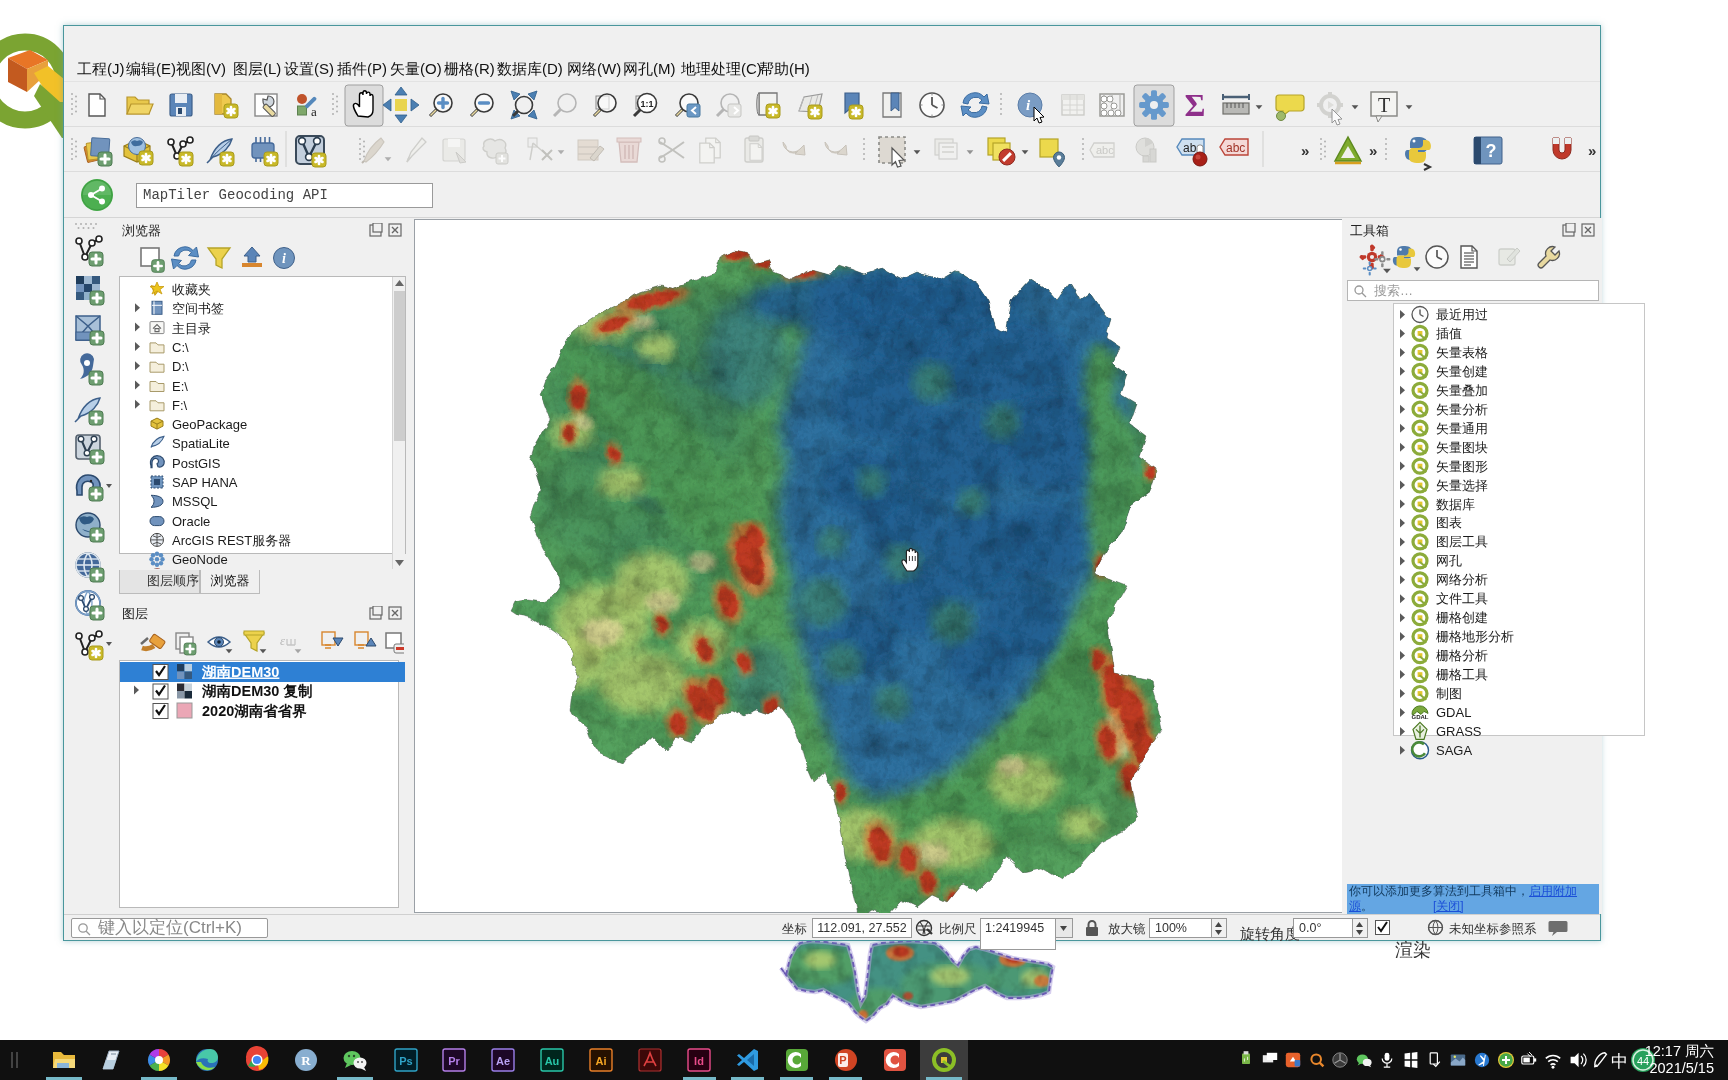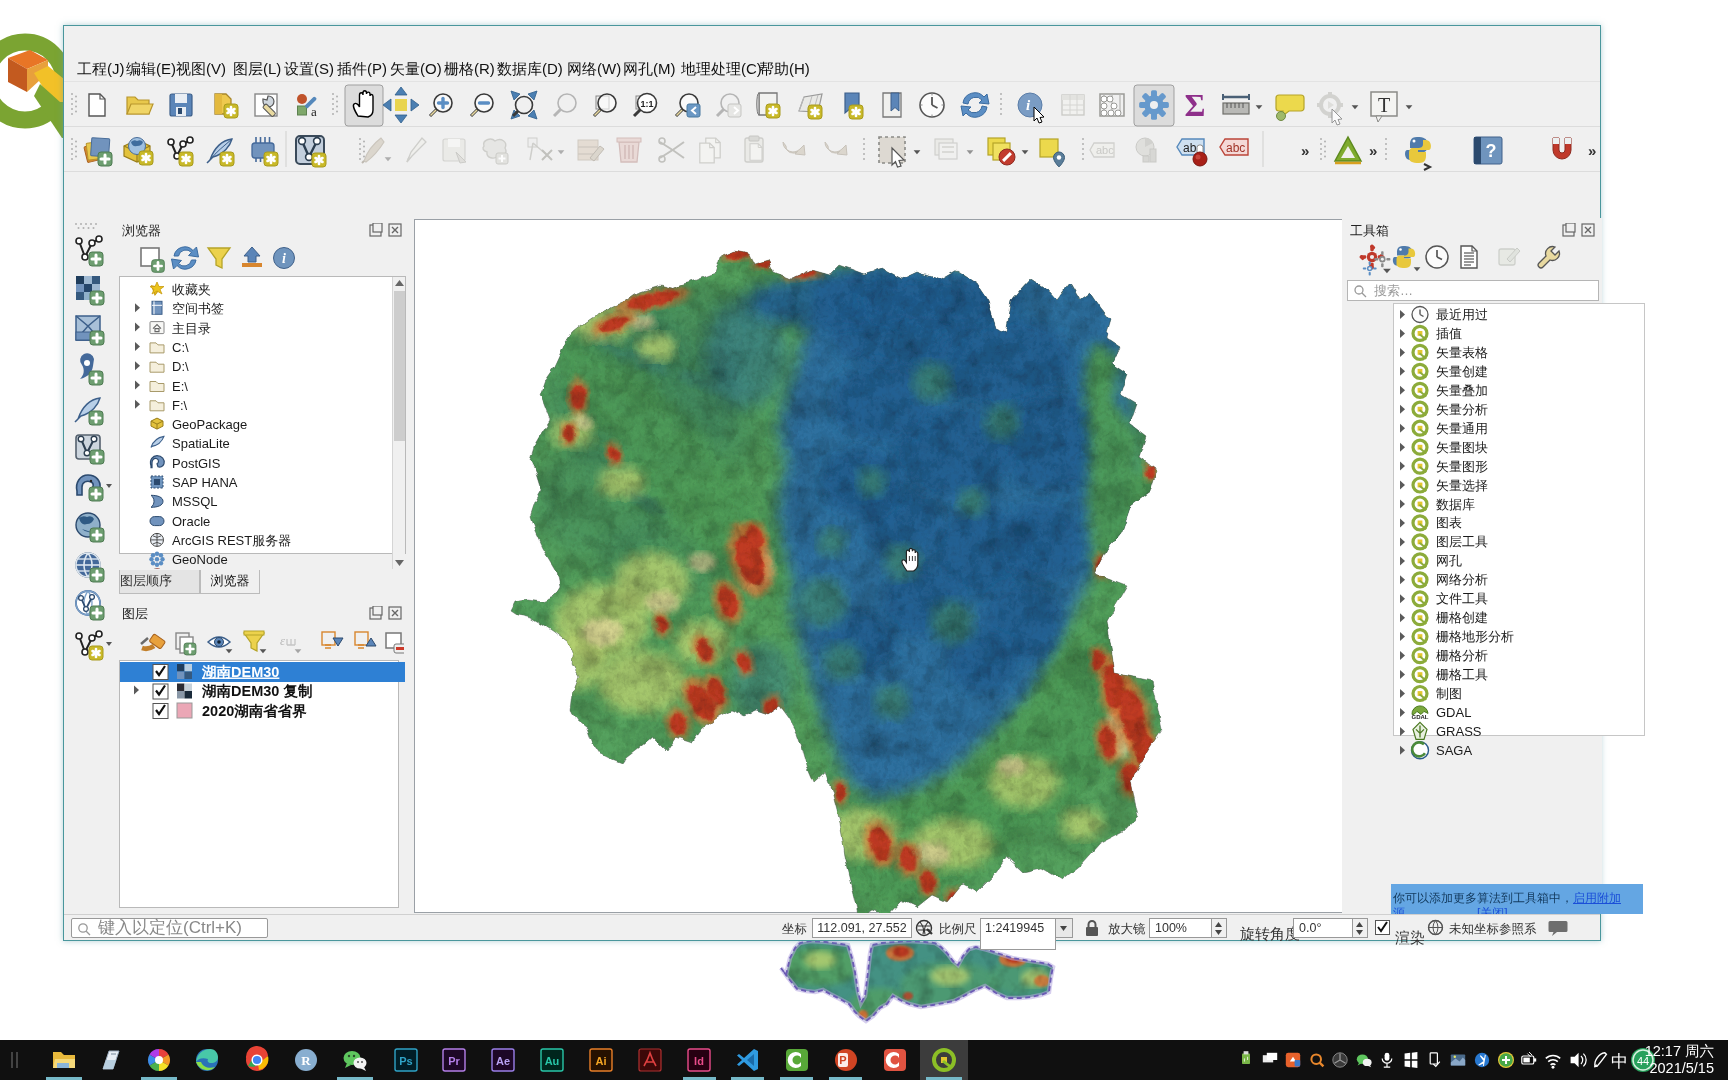--- a/index.html
+++ b/index.html
@@ -665,20 +665,32 @@
           <text x="3" y="7" font-size="18" font-weight="bold" fill="#fff" text-anchor="middle">?</text>
         </g>
     <g transform="translate(1498,23)">
           <path d="M-9,-12 L-9,0 a9,9 0 0 0 18,0 L9,-12 L3,-12 L3,0 a3,3 0 0 1 -6,0 L-3,-12 Z" fill="#c0392b" stroke="#8e2a20" stroke-width="1"></path>
           <rect x="-9" y="-12" width="6" height="6" fill="#ecf0f1"></rect>
           <rect x="3" y="-12" width="6" height="6" fill="#ecf0f1"></rect>
         </g>
     <text x="1524" y="29" font-size="15" fill="#333" font-weight="bold">»</text>
   </svg>
   </div>
+  <div id="tb3">
+    <svg class="abs" style="left:17px; top:7px;" width="32" height="32" viewBox="0 0 32 32">
+      <circle cx="16" cy="16" r="16" fill="#4caf50"></circle>
+      <circle cx="16" cy="16" r="15" fill="none" stroke="#3d9c41" stroke-width="1"></circle>
+      <circle cx="10" cy="16" r="3" fill="#fff"></circle>
+        <circle cx="21" cy="9.5" r="3" fill="#fff"></circle>
+        <circle cx="21" cy="22.5" r="3" fill="#fff"></circle>
+      <path d="M10 16 L21 9.5 M10 16 L21 22.5" stroke="#fff" stroke-width="2"></path>
+      <path d="M2 16 a14 14 0 0 1 28 0" fill="rgba(255,255,255,0.12)"></path>
+    </svg>
+    <div class="abs" style="left:72px; top:11px; width:297px; height:25px; background:#fff; border:1px solid #9a9a9a; font-family:'Liberation Mono',monospace; font-size:14px; color:#444; line-height:23px; padding-left:6px;">MapTiler Geocoding API</div>
+  </div>
   <div id="mainarea">
 
     <div id="leftstrip" class="abs" style="left:0; top:0; width:52px; height:696px;">
     <svg width="52" height="696">
       <g transform="translate(12,6)" fill="#b0b0b0">
             <circle r="1"></circle>
             <circle cx="5" r="1"></circle>
             <circle cx="10" r="1"></circle>
             <circle cx="15" r="1"></circle>
             <circle cx="20" r="1"></circle>
@@ -925,21 +937,21 @@
           <svg class="abs" style="left:2px; top:2px;" width="9" height="9">
               <polygon points="0,7 4.5,1 9,7" fill="#666"></polygon>
             </svg>
           <div class="abs" style="left:1px; top:14px; width:11px; height:150px; background:#cdcdcd;"></div>
           <svg class="abs" style="left:2px; bottom:2px;" width="9" height="9">
               <polygon points="0,2 4.5,8 9,2" fill="#666"></polygon>
             </svg>
         </div>
       </div>
 
-      <div class="abs" style="left:3px; top:352px; width:81px; height:24px; background:#e4e4e4; border:1px solid #bbb; border-top:none; font-size:13px; text-align:left; line-height:22px; color:#333;">图层顺序</div>
+      <div class="abs" style="left:3px; top:352px; width:81px; height:24px; background:#e4e4e4; border:1px solid #bbb; border-top:none; font-size:13px; text-align:right; line-height:22px; color:#333;">图层顺序</div>
       <div class="abs" style="left:84px; top:352px; width:60px; height:24px; background:#f0f0f0; border:1px solid #bbb; border-top:none; font-size:13px; text-align:center; line-height:22px; color:#111;">浏览器</div>
     </div>
 
     <div class="panel" id="layerspanel" style="left:52px; top:383px; width:293px; height:313px;">
       <div class="ptitle">图层</div>
       <svg class="abs" style="right:6px; top:5px;" width="34" height="14">
           <rect x="1" y="2" width="11" height="11" fill="none" stroke="#666" stroke-width="1.2"></rect>
           <rect x="4" y="0" width="9" height="9" fill="#f0f0f0" stroke="#666" stroke-width="1.2"></rect>
           <rect x="20" y="1" width="12" height="12" fill="none" stroke="#666" stroke-width="1.2"></rect>
           <path d="M23,4 L29,10 M29,4 L23,10" stroke="#666" stroke-width="1.4"></path>
@@ -1464,21 +1476,21 @@
             </g>
             <text x="42" y="431.9" font-size="13" fill="#1a1a1a">GRASS</text>
             <polygon points="6,441.8 11,446.3 6,450.8" fill="#5a5a5a"></polygon>
             <g transform="translate(26,446.3)">
               <circle r="8.5" fill="#fff" stroke="#2a5a8a" stroke-width="1.4"></circle>
               <path d="M4,-6 a7,7 0 1 0 1,9" fill="none" stroke="#4a8a3a" stroke-width="2.6"></path>
             </g>
             <text x="42" y="450.8" font-size="13" fill="#1a1a1a">SAGA</text>
           </svg>
         </div>
-      <div class="abs" id="toolboxnote" style="left:3px; top:666px; width:252px; height:30px; background:#64a6e3; font-size:12px; color:#12395c; line-height:15px; padding:7px 2px;margin-left:44px;">你可以添加更多算法到工具箱中，<span style="color:#1b4fd8;text-decoration:underline;">启用附加源</span>。<span style="color:#1b4fd8;text-decoration:underline;margin-left:60px;">[关闭]</span></div>
+      <div class="abs" id="toolboxnote" style="left:3px; top:666px; width:252px; height:30px; background:#64a6e3; font-size:12px; color:#12395c; line-height:15px; padding:0 2px;">你可以添加更多算法到工具箱中，<span style="color:#1b4fd8;text-decoration:underline;">启用附加源</span>。<span style="color:#1b4fd8;text-decoration:underline;margin-left:60px;">[关闭]</span></div>
     </div>
   </div>
   <div id="statusbar">
     <div class="abs" style="left:7px; top:3px; width:197px; height:20px; background:#fff; border:1px solid #999; border-radius:2px; color:#888; font-size:17px; line-height:18px;">
       <svg class="abs" style="left:5px;top:3px" width="14" height="14" viewBox="0 0 14 14">
           <circle cx="6" cy="6" r="4.2" fill="none" stroke="#999" stroke-width="1.3"></circle>
           <line x1="9.2" y1="9.2" x2="13" y2="13" stroke="#999" stroke-width="1.3"></line>
         </svg>
       <span style="margin-left:26px;">键入以定位(Ctrl+K)</span>
     </div>
@@ -1513,21 +1525,21 @@
     <div class="abs" style="left:1289px; top:3px; width:15px; height:20px; background:#f0f0f0; border:1px solid #999; border-left:none;">
         <svg width="13" height="18">
           <polygon points="3,8 10,8 6.5,3" fill="#444"></polygon>
           <polygon points="3,11 10,11 6.5,16" fill="#444"></polygon>
         </svg>
       </div>
     <svg class="abs" style="left:1311px; top:5px;" width="15" height="15">
         <rect x="0.5" y="0.5" width="14" height="14" fill="#fff" stroke="#555"></rect>
         <path d="M3,7 L6,11 L12,2" stroke="#111" stroke-width="2" fill="none"></path>
       </svg>
-    <span class="abs" style="left:1331px; top:14px; font-size:15px;">渲染</span>
+    <span class="abs" style="left:1331px; top:23px; font-size:18px;">渲染</span>
     <svg class="abs" style="left:1363px; top:4px;" width="17" height="17" viewBox="0 0 17 17">
         <circle cx="8.5" cy="8.5" r="7" fill="none" stroke="#555" stroke-width="1.3"></circle>
         <path d="M8.5,1.5 a7,7 0 0 1 0,14 a11,11 0 0 0 0,-14 M8.5,1.5 a7,7 0 0 0 0,14 a11,11 0 0 1 0,-14 M1.5,8.5 h14" fill="none" stroke="#555" stroke-width="1"></path>
       </svg>
     <span class="abs" style="left:1385px; top:6px; font-size:12.5px;">未知坐标参照系</span>
     <svg class="abs" style="left:1484px; top:4px;" width="20" height="18" viewBox="0 0 20 18">
         <path d="M2,2 h16 a1.5,1.5 0 0 1 1.5,1.5 v8 a1.5,1.5 0 0 1 -1.5,1.5 h-9 l-5,4 1.5,-4 h-3.5 a1.5,1.5 0 0 1 -1.5,-1.5 v-8 a1.5,1.5 0 0 1 1.5,-1.5 z" fill="#6e6e6e"></path>
       </svg>
   </div>
 </div>

